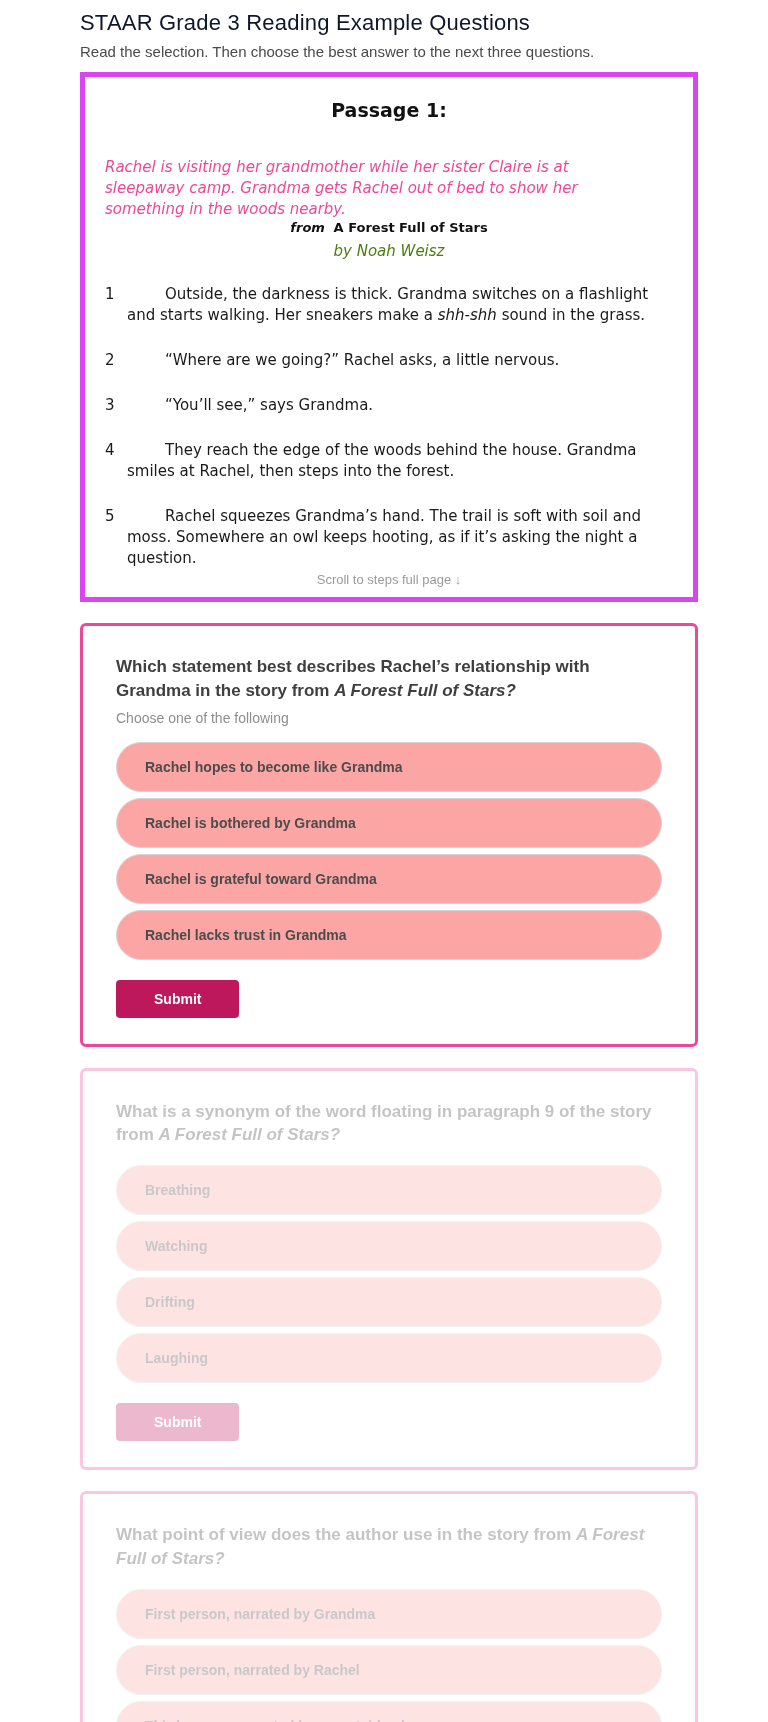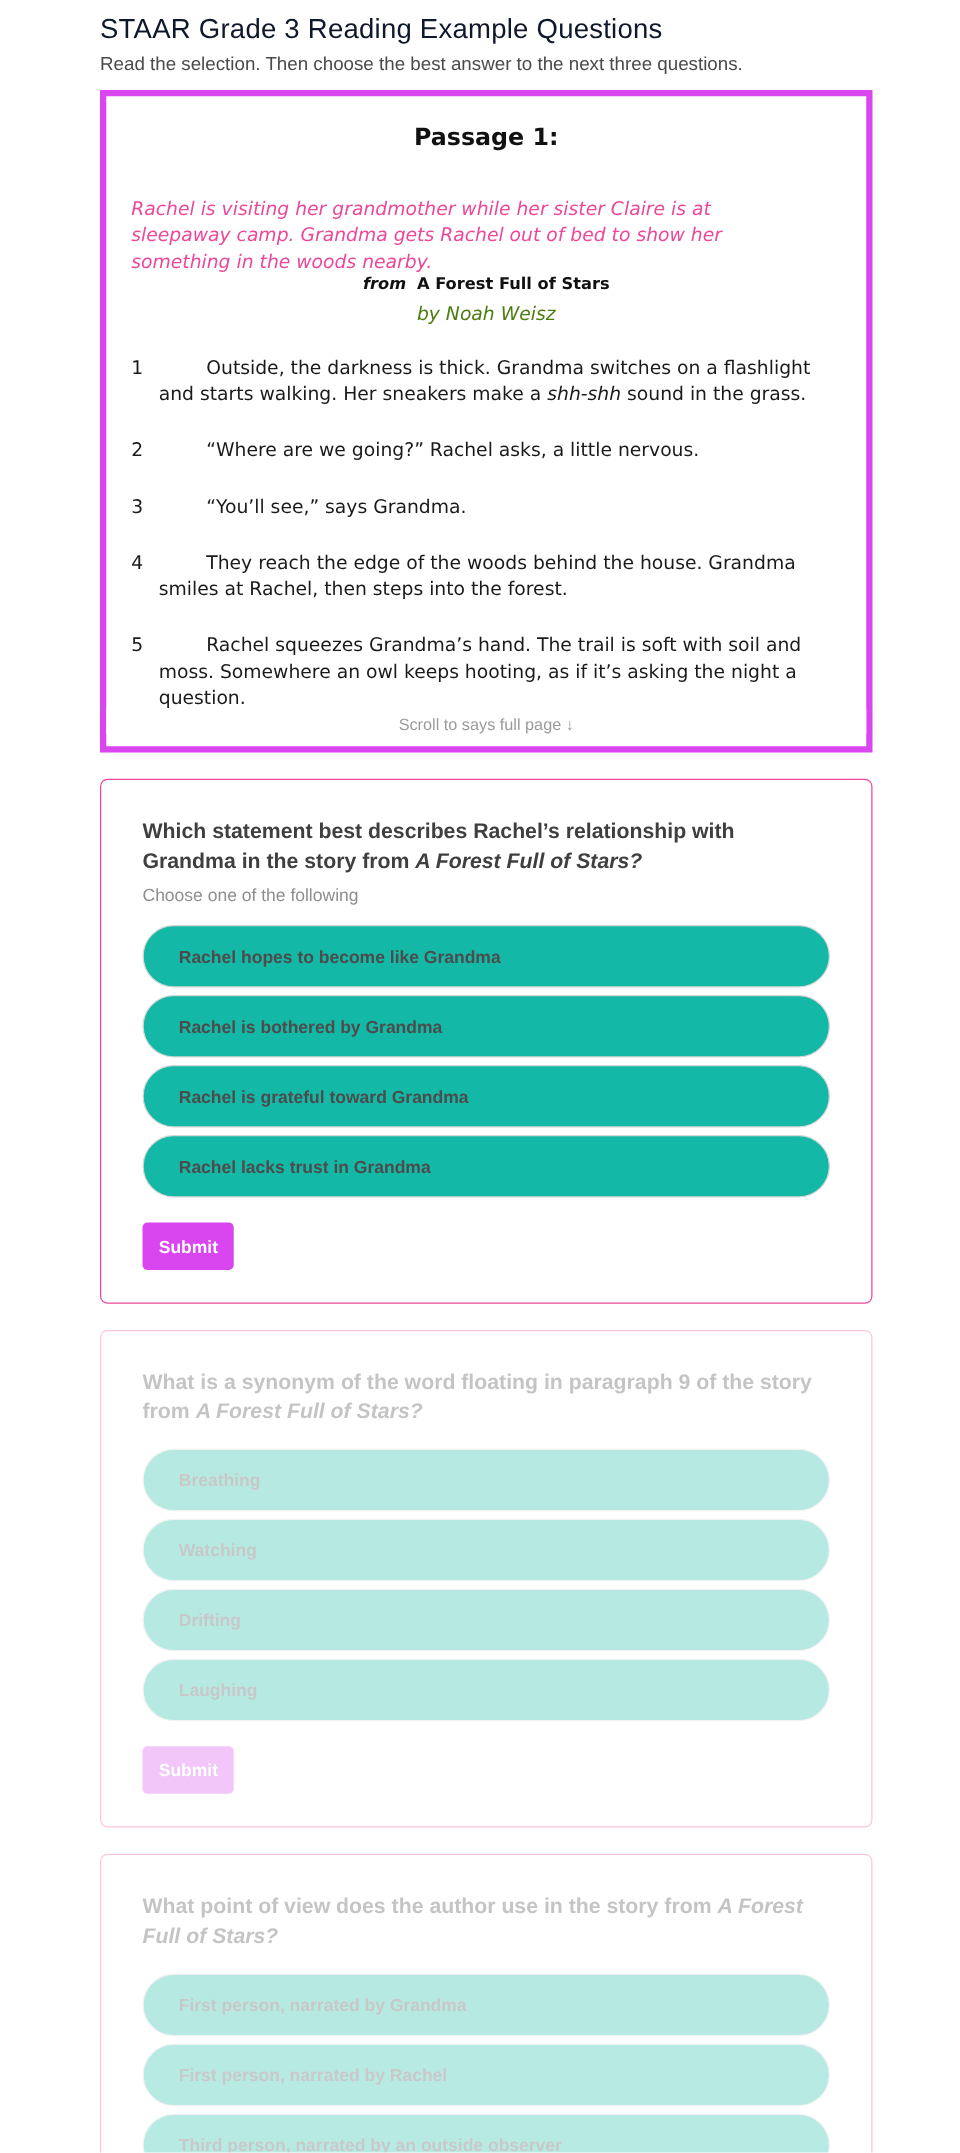--- a/index.html
+++ b/index.html
@@ -34,40 +34,40 @@
   .para-text { text-indent: 38px; }
   .para-text em { font-style: italic; }
   .scroll-hint {
     position: absolute; left: 0; right: 0; bottom: 10px; text-align: center;
     font-family: "Liberation Sans", sans-serif; font-size: 13px; color: #9b9b9b;
     background: #fff; padding-top: 5px;
   }
 
   
   .card {
-    border: 1px solid #ec4899; border-radius: 6px; background: #fff;
+    border: 3px solid #ec4899; border-radius: 6px; background: #fff;
     margin-top: 21px; padding: 29px 33px 26px 33px;
   }
   .card.faded { opacity: 0.3; }
   .q-prompt { font-size: 17px; font-weight: 700; color: #3f3f3f; line-height: 1.4; }
   .q-prompt .it { font-style: italic; }
   .q-helper { font-size: 14px; color: #8e8e8e; margin-top: 7px; }
   .options { margin-top: 16px; }
   .option {
     width: 100%; min-height: 50px; display: flex; align-items: center;
-    border: 1.5px solid #d5d5d5; border-radius: 26px; background: #14b8a6;
+    border: 1.5px solid #d5d5d5; border-radius: 26px; background: #fca5a5;
     padding: 0 28px; margin-bottom: 6px; text-align: center;
     font-family: "Liberation Sans", sans-serif;
     font-size: 14px; font-weight: 700; color: #4c4c4c; cursor: pointer;
   }
   .submit-btn {
     margin-top: 14px; border: none; border-radius: 4px;
-    background: #d946ef; color: #fafcfe;
+    background: #be185d; color: #fafcfe;
     font-family: "Liberation Sans", sans-serif;
-    font-size: 14px; font-weight: 700; padding: 11px 13px; cursor: default;
+    font-size: 14px; font-weight: 700; padding: 11px 38px; cursor: default;
   }
   .q2-options { margin-top: 18px; }
 </style>
 </head>
 <body>
 
 <div class="page">
 
   <h1 class="page-title">STAAR Grade 3 Reading Example Questions</h1>
   <p class="page-subtitle">Read the selection. Then choose the best answer to the next three questions.</p>
@@ -96,21 +96,21 @@
       </div>
       <div class="para">
         <span class="para-num">4</span>
         <p class="para-text"><span>They reach the edge of the woods behind the house. Grandma smiles at Rachel, then steps into the forest.</span></p>
       </div>
       <div class="para">
         <span class="para-num">5</span>
         <p class="para-text"><span>Rachel squeezes Grandma’s hand. The trail is soft with soil and moss. Somewhere an owl keeps hooting, as if it’s asking the night a question.</span></p>
       </div>
     </div>
-    <div class="scroll-hint">Scroll to says full page ↓</div>
+    <div class="scroll-hint">Scroll to steps full page ↓</div>
   </div>
 
   <div class="card">
     <div class="q-prompt">
       <span>Which statement best describes Rachel’s relationship with Grandma in the story from </span><span class="it">A Forest Full of Stars?</span>
     </div>
     <div class="q-helper">Choose one of the following</div>
     <div class="options">
       <button class="option">Rachel hopes to become like Grandma</button>
       <button class="option">Rachel is bothered by Grandma</button>

